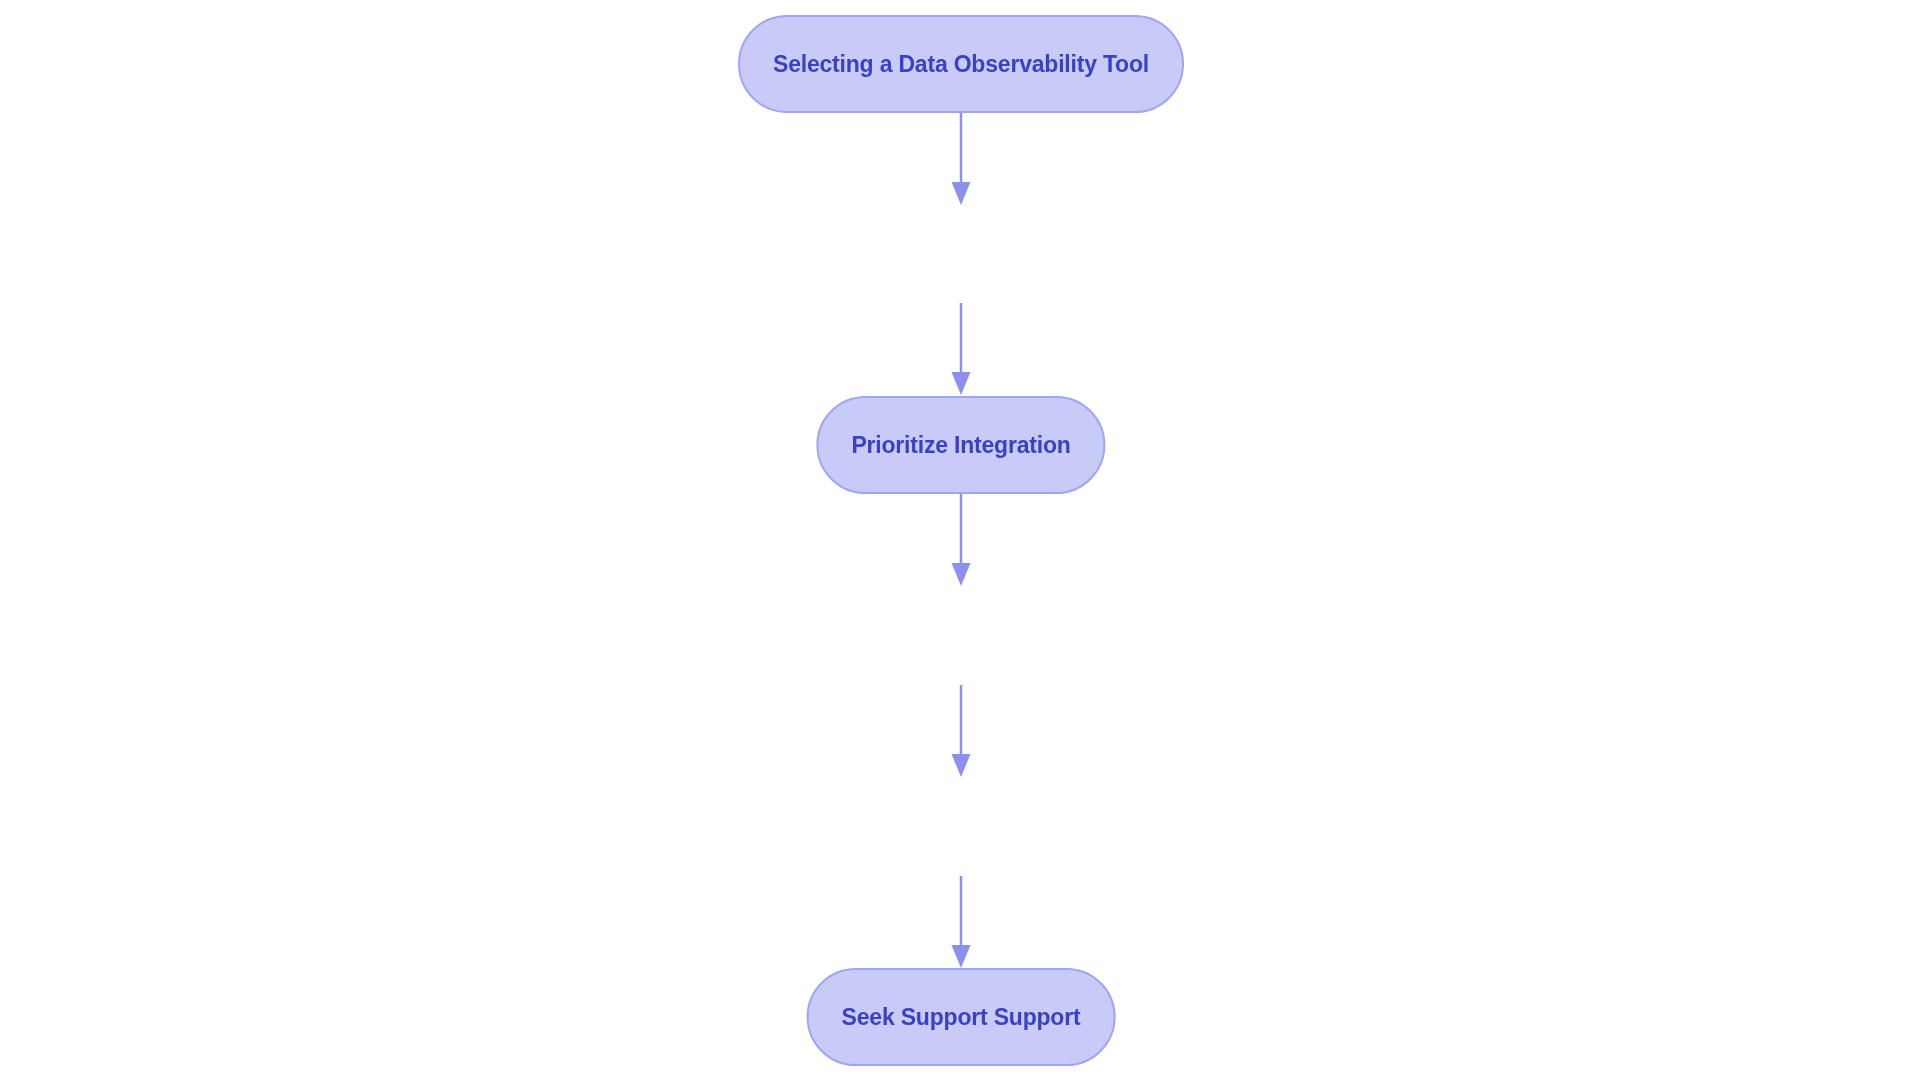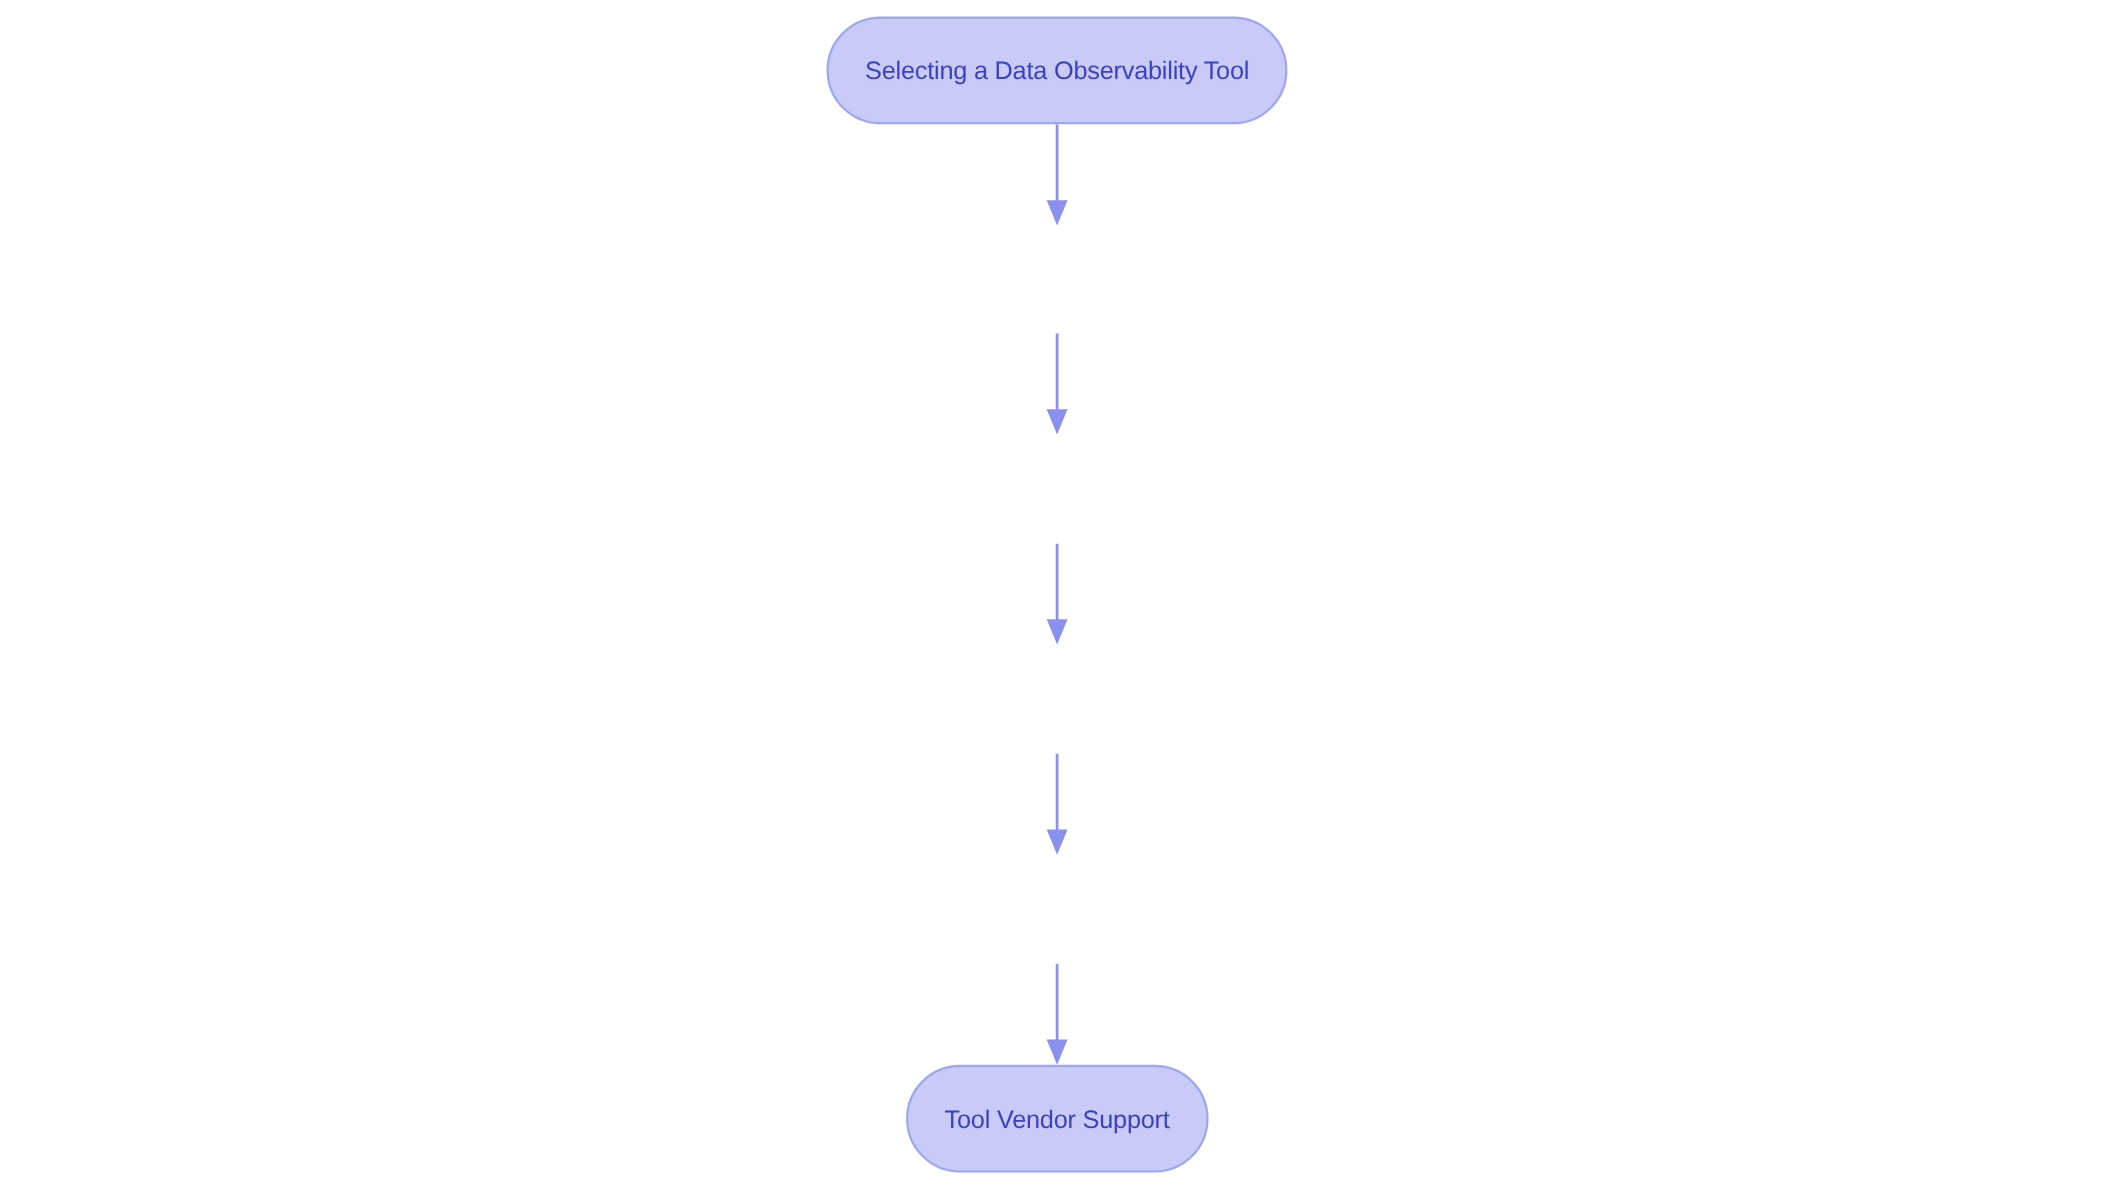--- a/index.html
+++ b/index.html
@@ -11,20 +11,21 @@
   }
   * { margin: 0; padding: 0; box-sizing: border-box; }
   html, body { background: var(--bg); }
   body { font-family: "Liberation Sans", "DejaVu Sans", sans-serif; }
   .canvas {
     position: relative;
     width: 1920px;
     height: 1083px;
     background: var(--bg);
     overflow: hidden;
+    font-weight: bold;
   }
   .node {
     position: absolute;
     left: 961px;
     transform: translateX(-50%);
     height: 98px;
     display: flex;
     align-items: center;
     justify-content: center;
     padding: 0 33px;
@@ -60,35 +61,38 @@
     <line x1="13" y1="0" x2="13" y2="71"></line>
     <polygon points="3.5,69 22.5,69 13,92"></polygon>
   </svg>
 
 
   <svg class="arrow" style="top:303px" width="26" height="92" viewBox="0 0 26 92">
     <line x1="13" y1="0" x2="13" y2="71"></line>
     <polygon points="3.5,69 22.5,69 13,92"></polygon>
   </svg>
 
+  <div class="node" style="top:396px">
+    <span class="node-label">Prioritize Integration</span>
+  </div>
 
   <svg class="arrow" style="top:494px" width="26" height="92" viewBox="0 0 26 92">
     <line x1="13" y1="0" x2="13" y2="71"></line>
     <polygon points="3.5,69 22.5,69 13,92"></polygon>
   </svg>
 
 
   <svg class="arrow" style="top:685px" width="26" height="92" viewBox="0 0 26 92">
     <line x1="13" y1="0" x2="13" y2="71"></line>
     <polygon points="3.5,69 22.5,69 13,92"></polygon>
   </svg>
 
 
   <svg class="arrow" style="top:876px" width="26" height="92" viewBox="0 0 26 92">
     <line x1="13" y1="0" x2="13" y2="71"></line>
     <polygon points="3.5,69 22.5,69 13,92"></polygon>
   </svg>
 
   <div class="node" style="top:968px">
-    <span class="node-label">Tool Vendor Support</span>
+    <span class="node-label">Seek Support Support</span>
   </div>
 
 </div>
 
 </body></html>

